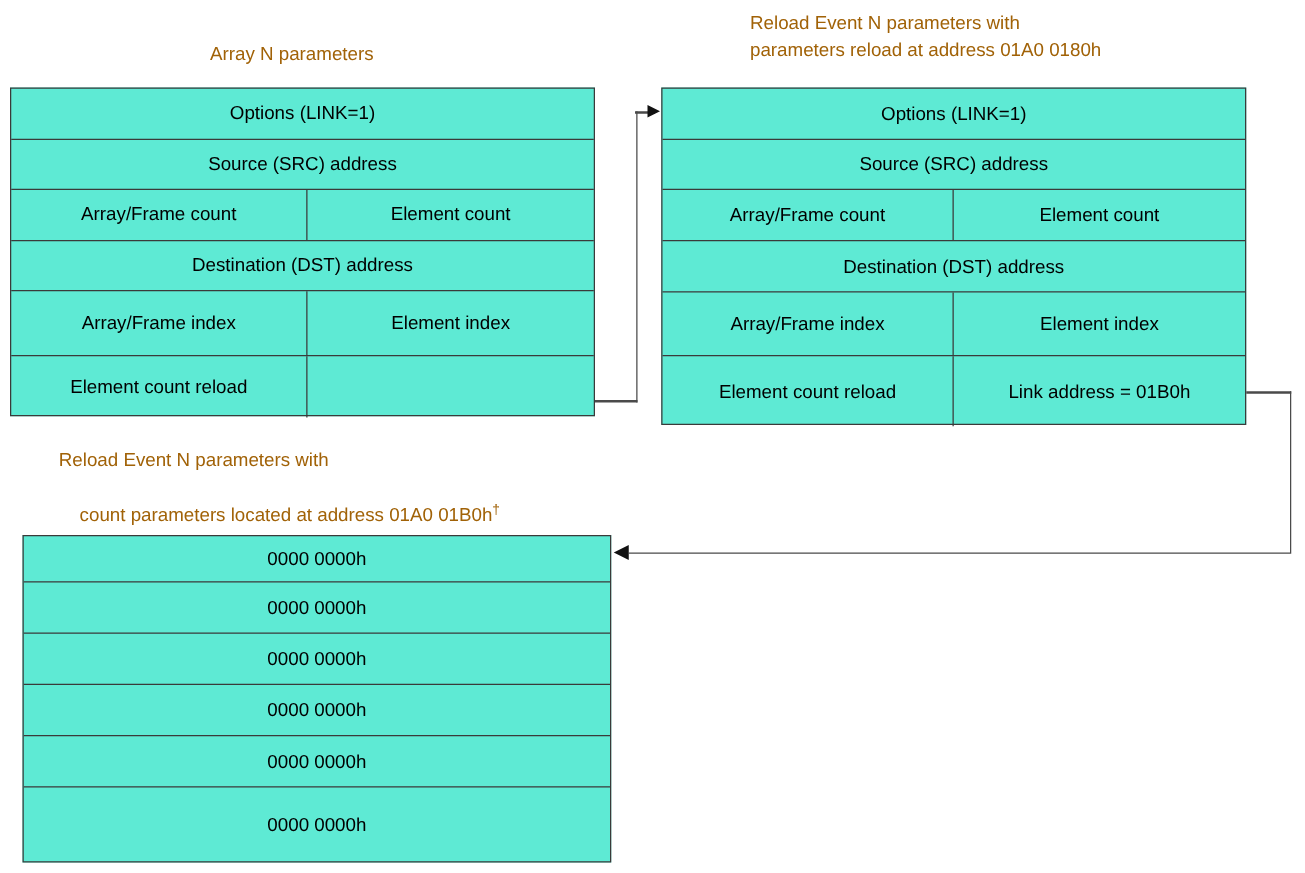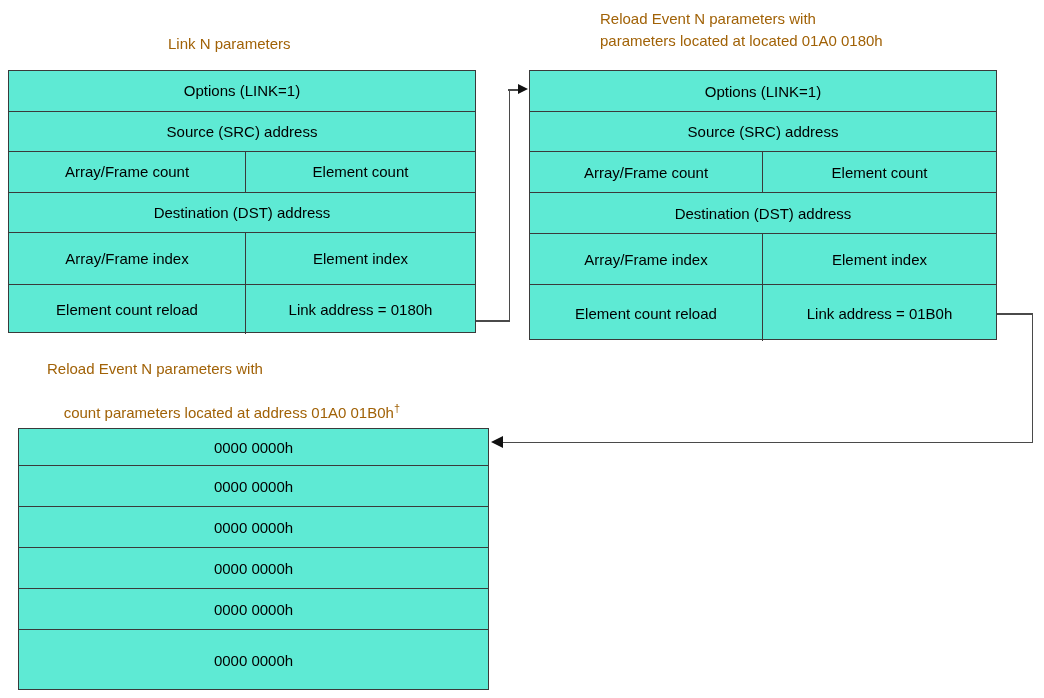--- a/index.html
+++ b/index.html
@@ -83,24 +83,24 @@
     font-size: 11px;
     vertical-align: super;
     line-height: 0;
   }
 </style>
 </head>
 <body>
 
 <div id="canvas">
 
-  <div class="caption" style="left:168px; top:33px;">Link N parameters</div>
+  <div class="caption" style="left:168px; top:33px;">Array N parameters</div>
 
   <div class="caption" style="left:600px; top:8px;">Reload Event N parameters with</div>
-  <div class="caption" style="left:600px; top:30px;">parameters located at located 01A0 0180h</div>
+  <div class="caption" style="left:600px; top:30px;">parameters reload at address 01A0 0180h</div>
 
   <div class="caption" style="left:47px; top:358px;">Reload Event N parameters with</div>
   <div class="caption" style="left:47px; top:380px;">
     <span>count parameters located at address 01A0 01B0h</span><sup class="dagger">†</sup>
   </div>
 
   <div class="reg-table" id="tbl-left" style="left:8px; top:70px; width:468px; height:263px;">
       <div class="reg-row" style="height: 40.5px;">
         <div class="reg-cell full">Options (LINK=1)</div>
       </div>
@@ -113,21 +113,20 @@
       </div>
       <div class="reg-row" style="height: 40.5px;">
         <div class="reg-cell full">Destination (DST) address</div>
       </div>
       <div class="reg-row" style="height: 51.5px;">
         <div class="reg-cell split-left" style="width: 237px;">Array/Frame index</div>
         <div class="reg-cell" style="flex: 1 1 0%;">Element  index</div>
       </div>
       <div class="reg-row" style="height: 49.5px; border-bottom: none;">
         <div class="reg-cell split-left" style="width: 237px;">Element count reload</div>
-        <div class="reg-cell" style="flex: 1 1 0%;">Link address =  0180h</div>
       </div>
     </div>
 
   <div class="reg-table" id="tbl-right" style="left:529px; top:70px; width:468px; height:270px;">
       <div class="reg-row" style="height: 41px;">
         <div class="reg-cell full">Options (LINK=1)</div>
       </div>
       <div class="reg-row" style="height: 40px;">
         <div class="reg-cell full">Source (SRC) address</div>
       </div>

